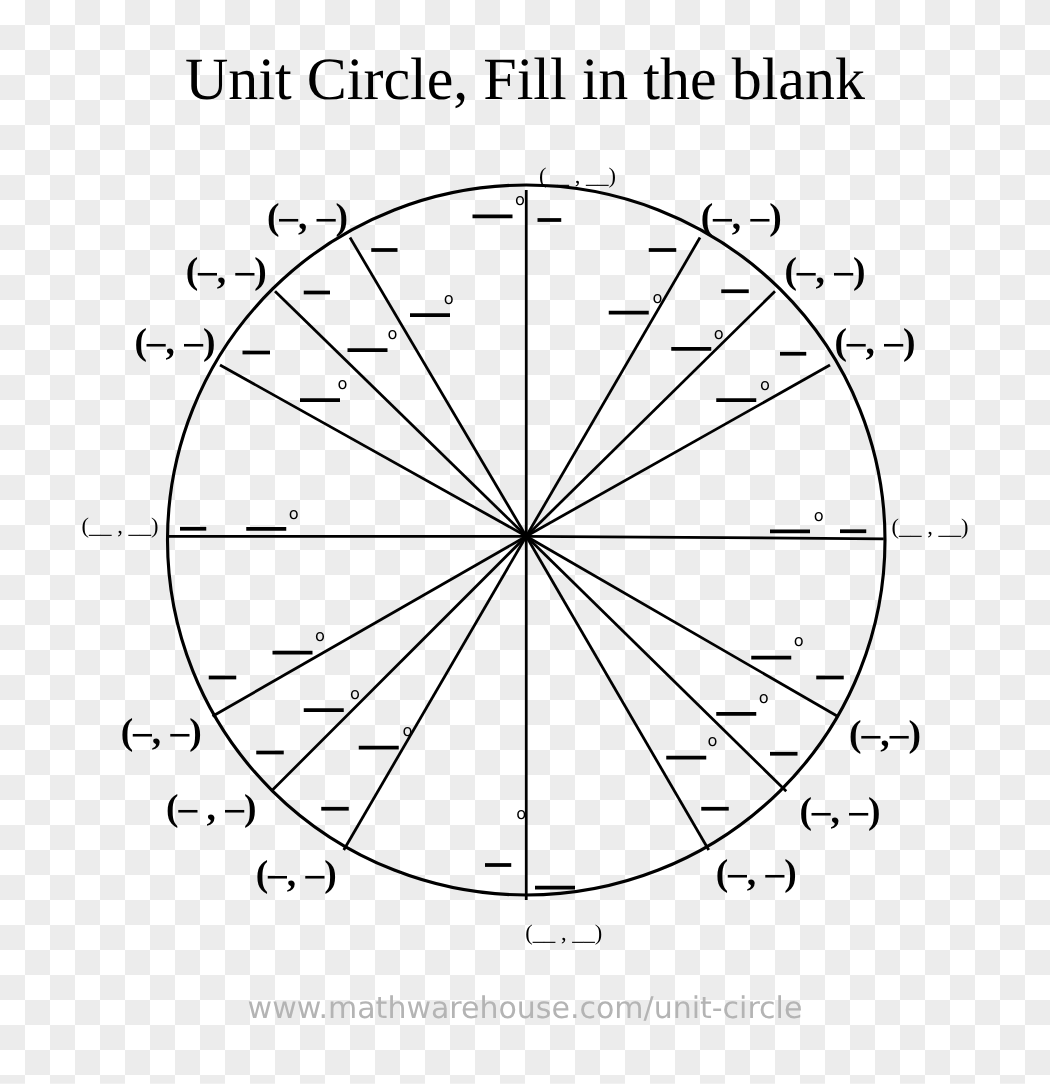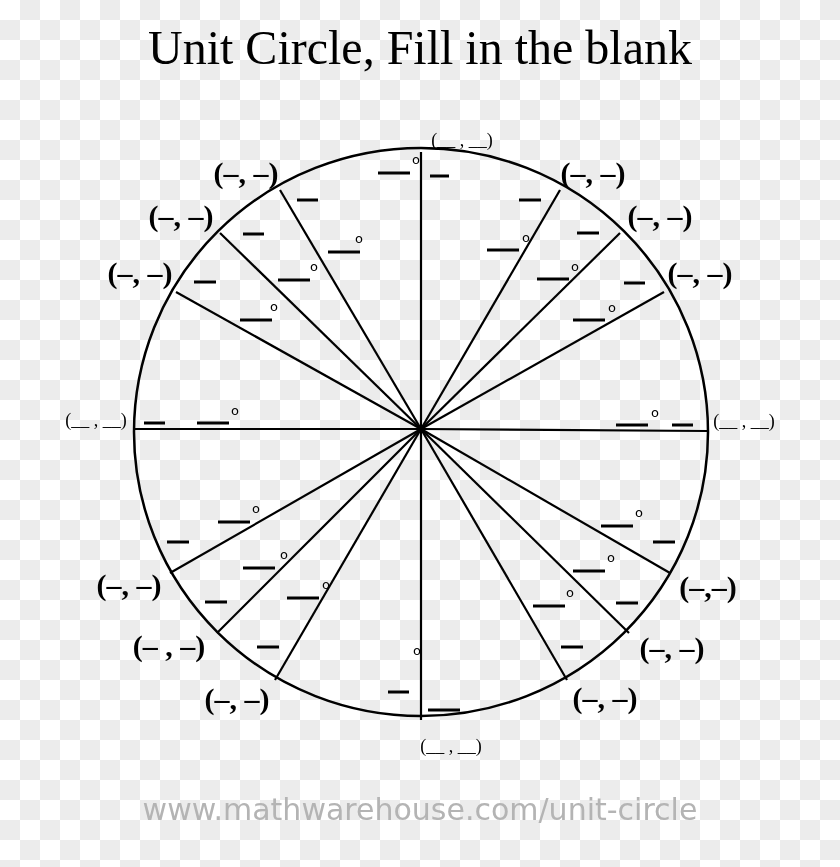--- a/index.html
+++ b/index.html
@@ -6,27 +6,27 @@
   body {
     width: 840px; height: 867px; overflow: hidden; position: relative;
     background-color: #ffffff;
     background-image:
       linear-gradient(45deg, #ececec 25%, transparent 25%, transparent 75%, #ececec 75%),
       linear-gradient(45deg, #ececec 25%, transparent 25%, transparent 75%, #ececec 75%);
     background-size: 40px 40px;
     background-position: 0 0, 20px 20px;
   }
   .title {
-    position: absolute; left: 0; top: 18px; width: 840px; text-align: center;
+    position: absolute; left: 0; top: 34px; width: 840px; text-align: center;
     font-family: "Liberation Serif", serif; font-size: 48px; color: #000;
     line-height: 60px;
   }
   .footer {
     position: absolute; left: 0; top: 792px; width: 840px; text-align: center;
-    font-family: "DejaVu Sans", sans-serif; font-size: 30px; color: #b4b4b4;
+    font-family: "DejaVu Sans", sans-serif; font-size: 24px; color: #b4b4b4;
     letter-spacing: 0px;
   }
   svg.diagram { position: absolute; left: 0; top: 0; }
   .coord-big { font-family: "Liberation Serif", serif; font-size: 30px; font-weight: bold; fill: #000; }
   .coord-small { font-family: "Liberation Serif", serif; font-size: 18px; fill: #000; }
   .deg { font-family: "DejaVu Sans", sans-serif; font-size: 13px; fill: #000; }
 </style>
 </head>
 <body>
 

